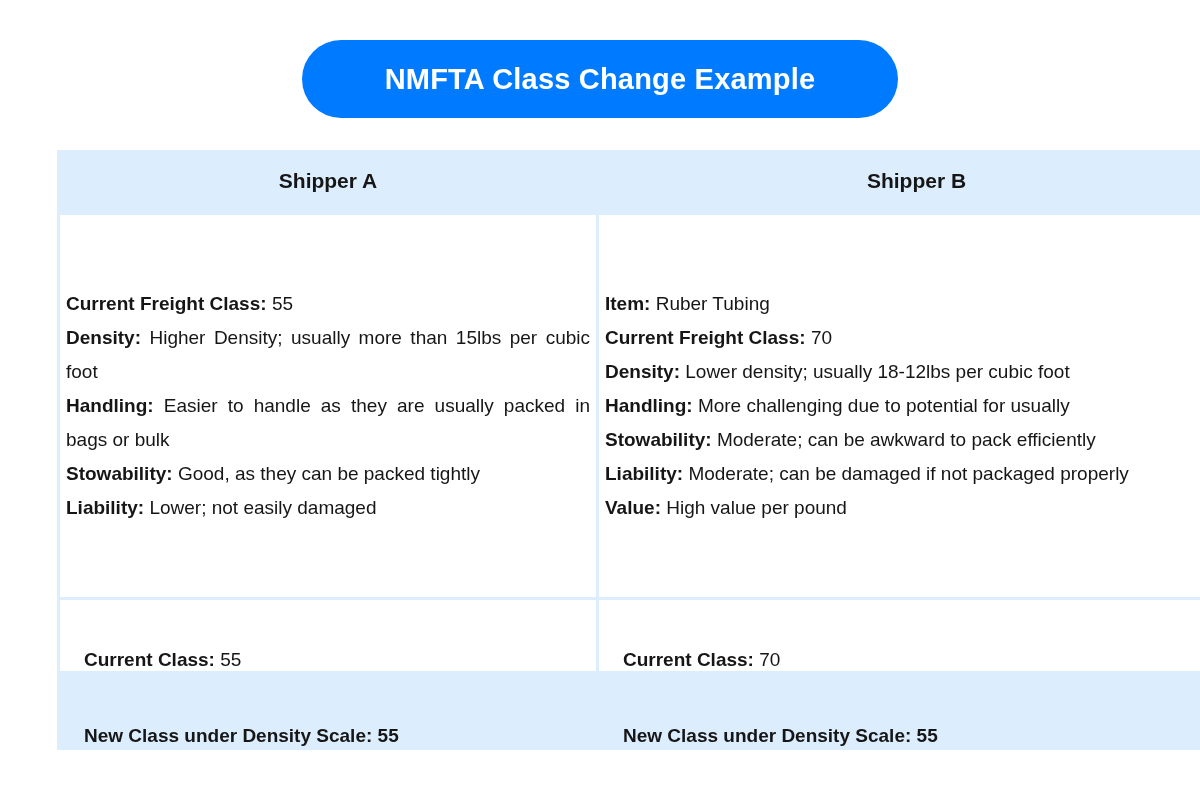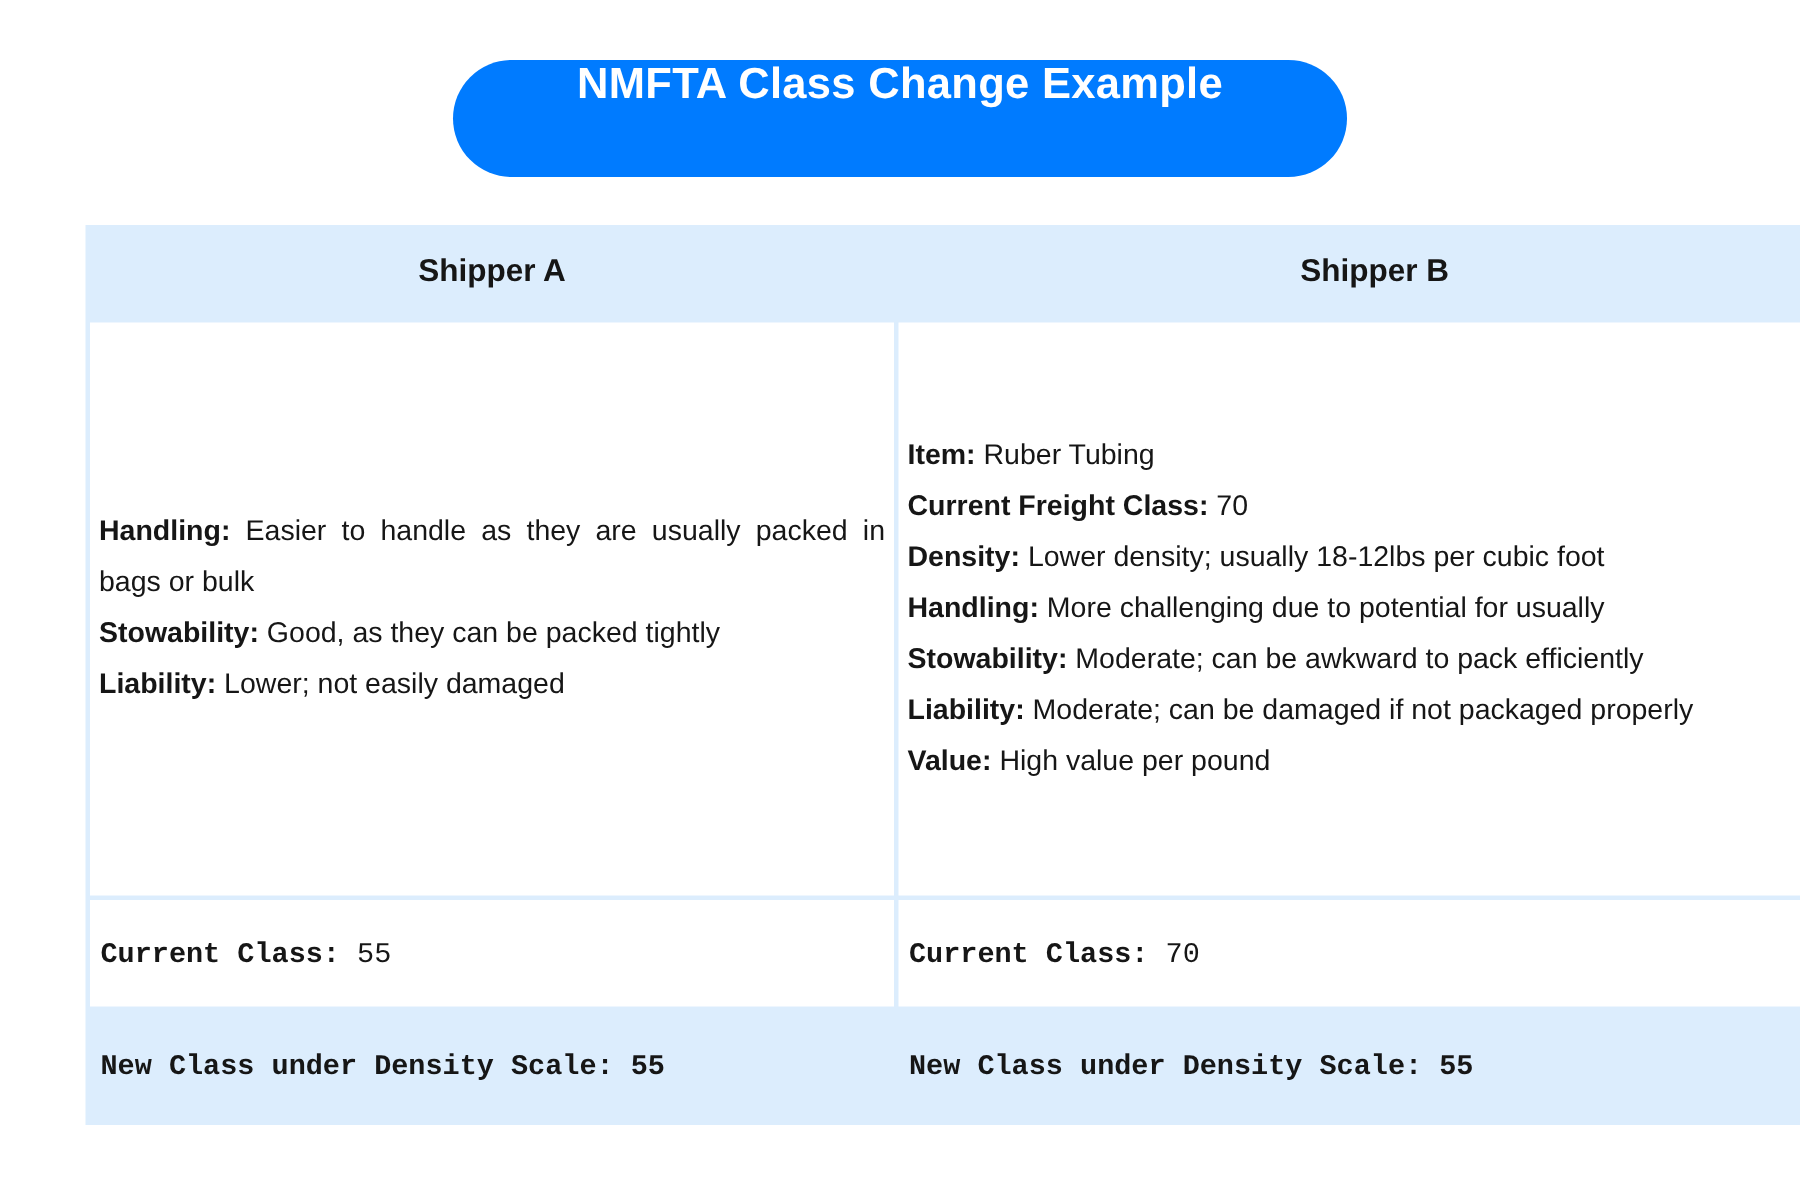--- a/index.html
+++ b/index.html
@@ -16,20 +16,21 @@
   
   .title-pill {
     position: absolute;
     left: 302px;
     top: 40px;
     width: 596px;
     height: 78px;
     background: #007BFF;
     border-radius: 39px;
     display: flex;
+    align-items: center;
     justify-content: center;
   }
   .title-pill span {
     color: #ffffff;
     font-size: 29px;
     font-weight: bold;
     letter-spacing: 0.2px;
   }
 
   
@@ -63,44 +64,45 @@
     justify-content: center;
     padding: 0 6px;
     font-size: 19px;
     line-height: 34px;
   }
   .details-cell.justify p { text-align: justify; }
   .details-cell p { margin: 0; }
 
   .class-cell {
     display: flex;
-    align-items: center;
-    padding: 0 7px;
+    align-items: flex-end;
+    padding: 0 24px;
     font-size: 19px;
-    font-family: Liberation Mono, monospace;
   }
   .class-cell.bold-all { font-weight: bold; }
 
   strong { font-weight: bold; }
 </style>
 </head>
 <body>
 
 <div class="page">
 
   <div class="title-pill">
     <span>NMFTA Class Change Example</span>
   </div>
 
   <div class="table">
 
     <div class="cell tint header-cell">Shipper A</div>
     <div class="cell tint header-cell">Shipper B</div>
 
     <div class="cell white details-cell justify">
+      <p><strong>Current Freight Class:</strong> <span>55</span></p>
+      <p><strong>Density:</strong> <span>Higher Density; usually more than 15lbs per cubic foot</span></p>
       <p><strong>Handling:</strong> <span>Easier to handle as they are usually packed in bags or bulk</span></p>
       <p><strong>Stowability:</strong> <span>Good, as they can be packed tightly</span></p>
       <p><strong>Liability:</strong> <span>Lower; not easily damaged</span></p>
     </div>
 
     <div class="cell white details-cell">
       <p><strong>Item:</strong> <span>Ruber Tubing</span></p>
       <p><strong>Current Freight Class:</strong> <span>70</span></p>
       <p><strong>Density:</strong> <span>Lower density; usually 18-12lbs per cubic foot</span></p>
       <p><strong>Handling:</strong> <span>More challenging due to potential for usually</span></p>

